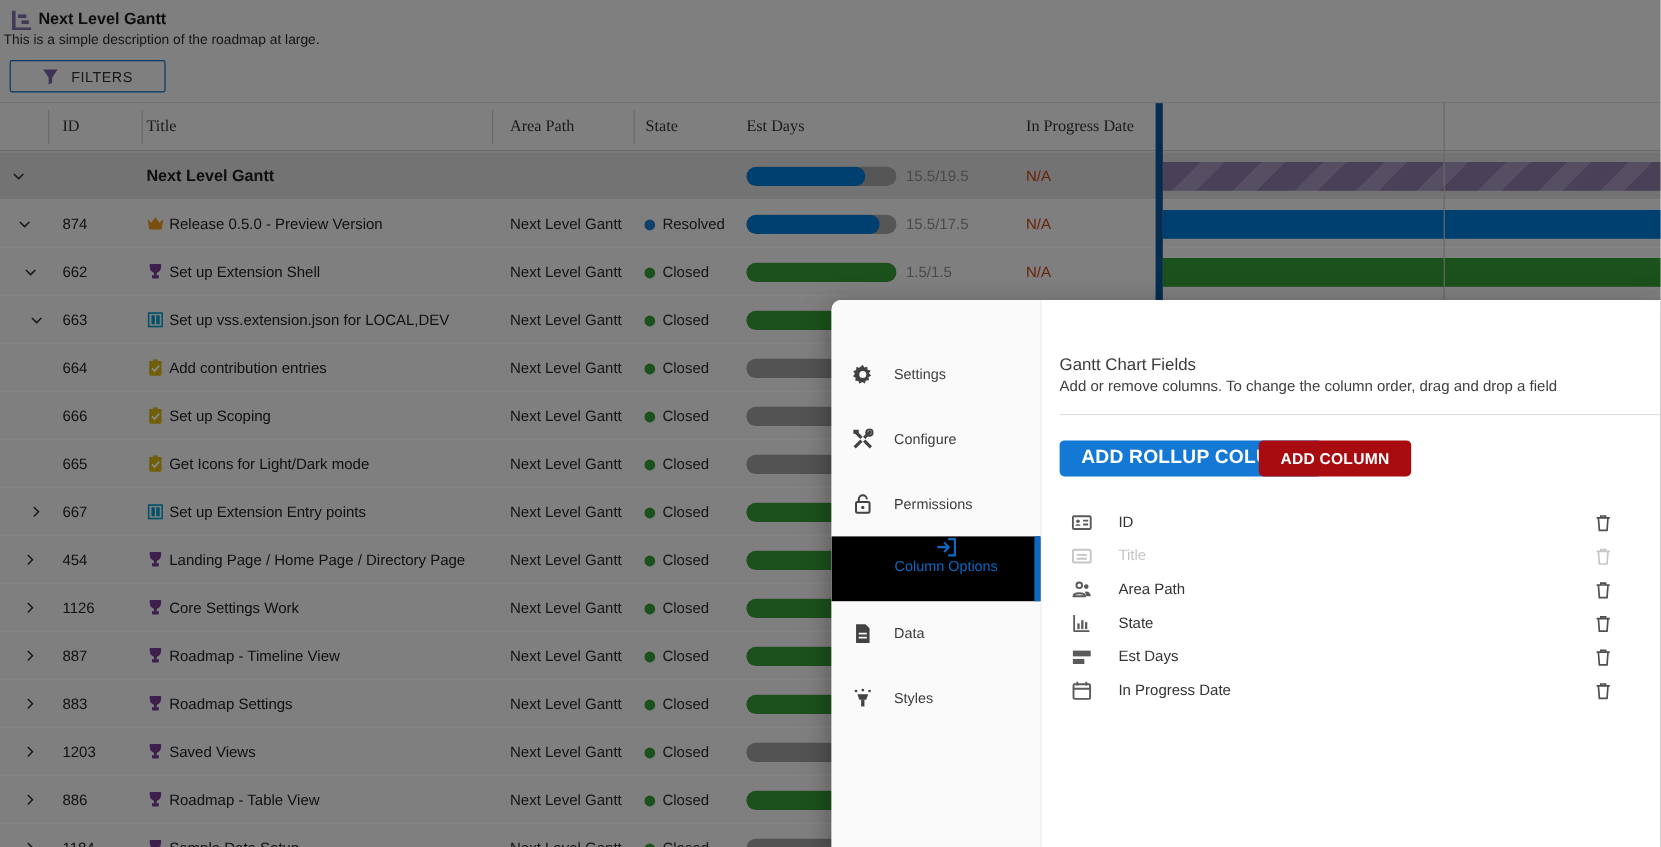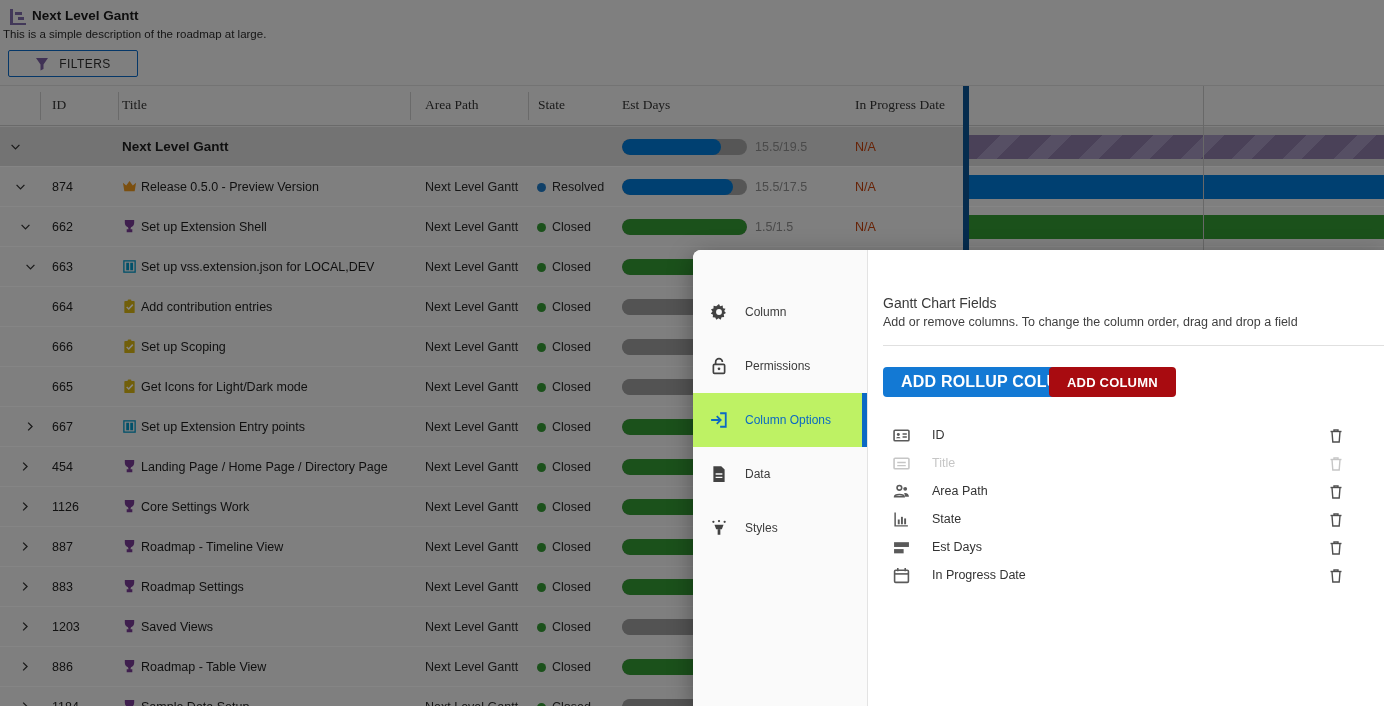--- a/index.html
+++ b/index.html
@@ -51,21 +51,21 @@
 
   
   #dim { position:absolute; inset:0; background:rgba(0,0,0,0.47); z-index:40; }
 
   
   #modal { position:absolute; left:693px; top:250px; width:691px; height:456px; background:#fff; border-radius:8px 0 0 0; box-shadow:0 6px 24px rgba(0,0,0,.35); z-index:60; display:flex; }
   #modal-nav { width:175px; background:#fafafa; border-right:1px solid #e3e3e3; border-radius:8px 0 0 0; padding-top:35px; }
   .nav-item { position:relative; height:54px; display:flex; align-items:center; cursor:pointer; }
   .nav-item .nicon { width:18px; height:18px; margin-left:17px; color:#424242; }
   .nav-item .nlabel { margin-left:17px; font-size:12px; color:#3c3c3c; }
-  .nav-item.active { background:#bef264; }
+  .nav-item.active { background:#000000;flex-direction:column; }
   .nav-item.active::after { content:""; position:absolute; right:0; top:0; bottom:0; width:5px; background:#0b69c4; }
   .nav-item.active .nlabel { color:#0b69c4; }
   .nav-item.active .nicon { color:#0b69c4; }
   #modal-content { flex:1; position:relative; }
   #panel-title { position:absolute; left:15px; top:45px; font-size:14px; color:#3a3a3a; }
   #panel-subtitle { position:absolute; left:15px; top:65px; font-size:12.5px; color:#3f3f3f; }
   #panel-divider { position:absolute; left:15px; right:0; top:95px; height:1px; background:#e0e0e0; }
   #btn-rollup { position:absolute; left:15px; top:117px; height:30px; padding:0 18px; background:#1379d4; border:none; border-radius:4px; color:#fff; font-size:16px; font-weight:bold; letter-spacing:.2px; cursor:pointer; font-family:"Liberation Sans",sans-serif; }
   #btn-add { position:absolute; left:181px; top:117px; height:30px; padding:0 18px; background:#a80b10; border:none; border-radius:4px; color:#fff; font-size:13px; font-weight:bold; letter-spacing:.2px; cursor:pointer; font-family:"Liberation Sans",sans-serif; }
   #field-list { position:absolute; left:15px; right:40px; top:171px; }
@@ -429,21 +429,32 @@
 
   <div id="modal">
     <div id="modal-nav">
         <div class="nav-item ">
        <span class="nicon">
             <svg viewBox="0 0 16 16" width="100%" height="100%">
               <path d="M8 0.8 l1 2.1 2.3-.6 .2 2.3 2.3.6 -1.2 2 1.6 1.7 -2 1.2 .4 2.3 -2.3.2 -.8 2.2 -2-1.2 -1.9 1.3 -.9-2.1 -2.3-.1 .3-2.3 -2-1.1 1.5-1.8 -1.3-1.9 2.2-.8 .1-2.3 2.3.5z" fill="currentColor"></path>
               <circle cx="8" cy="8" r="2.6" fill="#fafafa"></circle>
             </svg>
           </span>
-       <span class="nlabel">Column</span>
+       <span class="nlabel">Settings</span>
+     </div>
+        <div class="nav-item ">
+       <span class="nicon">
+            <svg viewBox="0 0 16 16" width="100%" height="100%">
+              <path d="M2 2 l5 5 M9 9 l5 5" stroke="currentColor" stroke-width="2.4" fill="none"></path>
+              <path d="M14 2 l-5 5 M7 9 l-5 5" stroke="currentColor" stroke-width="2.4" fill="none"></path>
+              <rect x="1" y="1" width="4" height="3" fill="currentColor"></rect>
+              <circle cx="13" cy="3" r="2.4" fill="none" stroke="currentColor" stroke-width="1.6"></circle>
+            </svg>
+          </span>
+       <span class="nlabel">Configure</span>
      </div>
         <div class="nav-item ">
        <span class="nicon">
             <svg viewBox="0 0 16 16" width="100%" height="100%">
               <rect x="3" y="6.5" width="10" height="8" rx="1" fill="none" stroke="currentColor" stroke-width="1.5"></rect>
               <path d="M5 6.5 V4.5 a3 3 0 0 1 6 0" fill="none" stroke="currentColor" stroke-width="1.5"></path>
               <circle cx="8" cy="10.5" r="1.2" fill="currentColor"></circle>
             </svg>
           </span>
        <span class="nlabel">Permissions</span>

